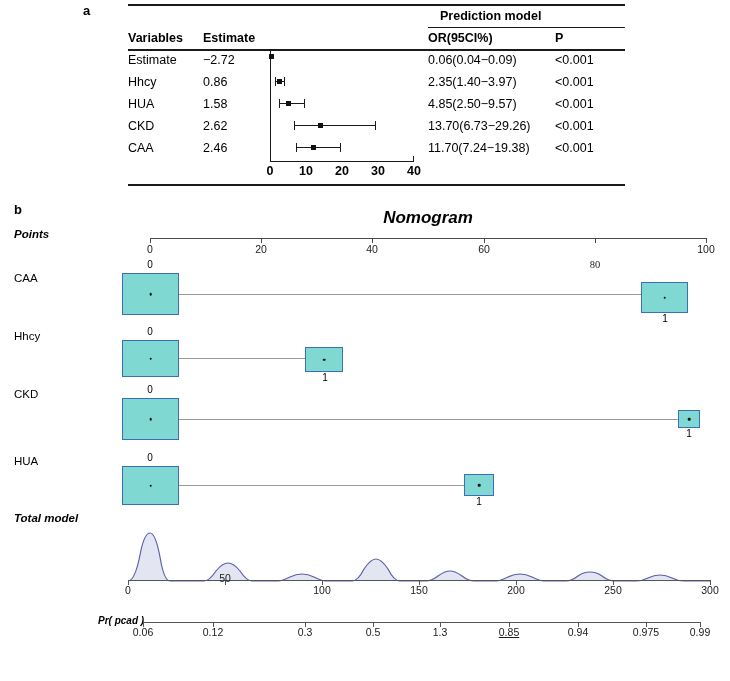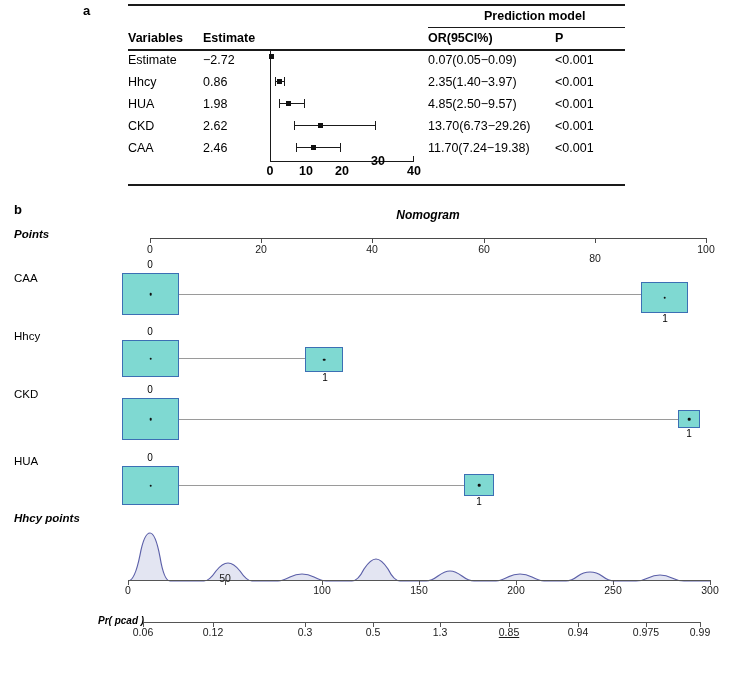--- a/index.html
+++ b/index.html
@@ -22,21 +22,21 @@
   .fs-axisline{position:absolute;background:#1a1a1a;}
   .fs-vline{position:absolute;width:1.4px;background:#1a1a1a;}
   .ci{position:absolute;height:1.3px;background:#1a1a1a;}
   .cap{position:absolute;width:1.3px;height:9px;background:#1a1a1a;}
   .pt{position:absolute;width:5px;height:5px;background:#111;}
   .ticklab{position:absolute;font-size:12.5px;font-weight:bold;
            transform:translateX(-50%);white-space:nowrap;}
 
   
   .nom-title{position:absolute;font-style:italic;font-weight:bold;
-             font-size:12px;transform:translateX(-50%);}
+             font-size:17px;transform:translateX(-50%);}
   .rowlab{position:absolute;font-size:11.5px;white-space:nowrap;}
   .rowlab.it{font-style:italic;font-weight:bold;}
   .rowlab.itb{font-style:italic;font-weight:bold;}
 
   .axis{position:absolute;height:1.3px;background:#4a4a4a;}
   .atick{position:absolute;width:1.1px;height:5px;background:#4a4a4a;}
   .alab{position:absolute;font-size:10.5px;color:#1a1a1a;
         transform:translateX(-50%);white-space:nowrap;}
 
   .connector{position:absolute;height:1.2px;background:#9a9a9a;}
@@ -52,41 +52,41 @@
 <body>
 
 <div class="fig">
 
   <div class="panel-label" style="left:83px;top:3px;">a</div>
 
   <div class="tbl">
 
     <div class="rule" style="top:0;width:497px;"></div>
 
-    <div class="cell b" style="left:312px;top:5px;margin-left:44px;">Prediction model</div>
+    <div class="cell b" style="left:312px;top:5px;">Prediction model</div>
     <div class="rule thin" style="top:23px;left:300px;width:197px;"></div>
 
     <div class="cell b" style="left:0px;top:27px;">Variables</div>
     <div class="cell b" style="left:75px;top:27px;">Estimate</div>
     <div class="cell b" style="left:300px;top:27px;">OR(95CI%)</div>
     <div class="cell b" style="left:427px;top:27px;">P</div>
     <div class="rule" style="top:45px;width:497px;"></div>
 
     <div class="cell" style="left:0px;top:49px;">Estimate</div>
     <div class="cell" style="left:75px;top:49px;">−2.72</div>
-    <div class="cell" style="left:300px;top:49px;">0.07(0.05−0.09)</div>
+    <div class="cell" style="left:300px;top:49px;">0.06(0.04−0.09)</div>
     <div class="cell" style="left:427px;top:49px;">&lt;0.001</div>
 
     <div class="cell" style="left:0px;top:71px;">Hhcy</div>
     <div class="cell" style="left:75px;top:71px;">0.86</div>
     <div class="cell" style="left:300px;top:71px;">2.35(1.40−3.97)</div>
     <div class="cell" style="left:427px;top:71px;">&lt;0.001</div>
 
     <div class="cell" style="left:0px;top:93px;">HUA</div>
-    <div class="cell" style="left:75px;top:93px;">1.98</div>
+    <div class="cell" style="left:75px;top:93px;">1.58</div>
     <div class="cell" style="left:300px;top:93px;">4.85(2.50−9.57)</div>
     <div class="cell" style="left:427px;top:93px;">&lt;0.001</div>
 
     <div class="cell" style="left:0px;top:115px;">CKD</div>
     <div class="cell" style="left:75px;top:115px;">2.62</div>
     <div class="cell" style="left:300px;top:115px;">13.70(6.73−29.26)</div>
     <div class="cell" style="left:427px;top:115px;">&lt;0.001</div>
 
     <div class="cell" style="left:0px;top:137px;">CAA</div>
     <div class="cell" style="left:75px;top:137px;">2.46</div>
@@ -97,21 +97,21 @@
 
       <div class="fs-vline" style="left:142px;top:45px;height:112px;"></div>
 
       <div class="fs-axisline" style="left:142px;top:157px;width:144px;height:1.4px;"></div>
       <div class="fs-axisline" style="left:142px;top:152px;width:1.4px;height:6px;"></div>
       <div class="fs-axisline" style="left:285px;top:152px;width:1.4px;height:6px;"></div>
 
       <div class="ticklab" style="left:142px;top:160px;">0</div>
       <div class="ticklab" style="left:178px;top:160px;">10</div>
       <div class="ticklab" style="left:214px;top:160px;">20</div>
-      <div class="ticklab" style="left:250px;top:150px;">30</div>
+      <div class="ticklab" style="left:250px;top:160px;">30</div>
       <div class="ticklab" style="left:286px;top:160px;">40</div>
 
       <div class="pt" style="left:141px;top:50px;"></div>
 
       <div class="ci" style="left:147px;top:77px;width:9px;"></div>
       <div class="cap" style="left:147px;top:73px;"></div>
       <div class="cap" style="left:156px;top:73px;"></div>
       <div class="pt" style="left:149px;top:75px;"></div>
 
       <div class="ci" style="left:151px;top:99px;width:25px;"></div>
@@ -144,21 +144,21 @@
     <div class="atick" style="left:150px;top:238px;"></div>
     <div class="atick" style="left:261px;top:238px;"></div>
     <div class="atick" style="left:372px;top:238px;"></div>
     <div class="atick" style="left:484px;top:238px;"></div>
     <div class="atick" style="left:595px;top:238px;"></div>
     <div class="atick" style="left:706px;top:238px;"></div>
     <div class="alab" style="left:150px;top:243px;">0</div>
     <div class="alab" style="left:261px;top:243px;">20</div>
     <div class="alab" style="left:372px;top:243px;">40</div>
     <div class="alab" style="left:484px;top:243px;">60</div>
-    <div class="alab" style="left:595px;top:252px;">80</div>
+    <div class="alab" style="left:595px;top:259px;font-family:Liberation Serif, serif;">80</div>
     <div class="alab" style="left:706px;top:243px;">100</div>
 
     <div class="rowlab" style="left:14px;top:272px;">CAA</div>
     <div class="connector" style="left:150px;top:294px;width:518px;"></div>
     <div class="nbox" style="left:122px;top:273px;width:57px;height:42px;">
         <span class="dot"></span>
       </div>
     <div class="boxlab" style="left:150px;top:259px;">0</div>
     <div class="nbox" style="left:641px;top:282px;width:47px;height:31px;">
         <span class="dot"></span>
@@ -191,21 +191,21 @@
     <div class="connector" style="left:150px;top:485px;width:315px;"></div>
     <div class="nbox" style="left:122px;top:466px;width:57px;height:39px;">
         <span class="dot"></span>
       </div>
     <div class="boxlab" style="left:150px;top:452px;">0</div>
     <div class="nbox" style="left:464px;top:474px;width:30px;height:22px;">
         <span class="dot"></span>
       </div>
     <div class="boxlab" style="left:479px;top:496px;">1</div>
 
-    <div class="rowlab itb" style="left:14px;top:512px;">Hhcy points</div>
+    <div class="rowlab itb" style="left:14px;top:512px;">Total model</div>
 
     <svg class="density" style="left:120px;top:525px;" width="600" height="60" viewBox="0 0 600 60">
       <path d="M 8,56
                C 12,56 16,50 20,30 C 23,14 26,8 30,8 C 34,8 37,16 40,32 C 43,50 46,56 50,56
                L 84,56 C 88,56 92,52 96,46 C 100,41 104,38 108,38 C 112,38 116,41 120,46
                C 124,52 128,56 132,56
                L 158,56 C 162,56 166,54 170,52 C 174,50 178,49 182,49 C 186,49 190,50 194,52
                C 198,54 202,56 206,56
                L 232,56 C 236,56 240,52 244,44 C 248,38 252,34 256,34 C 260,34 264,38 268,44
                C 272,52 276,56 280,56

